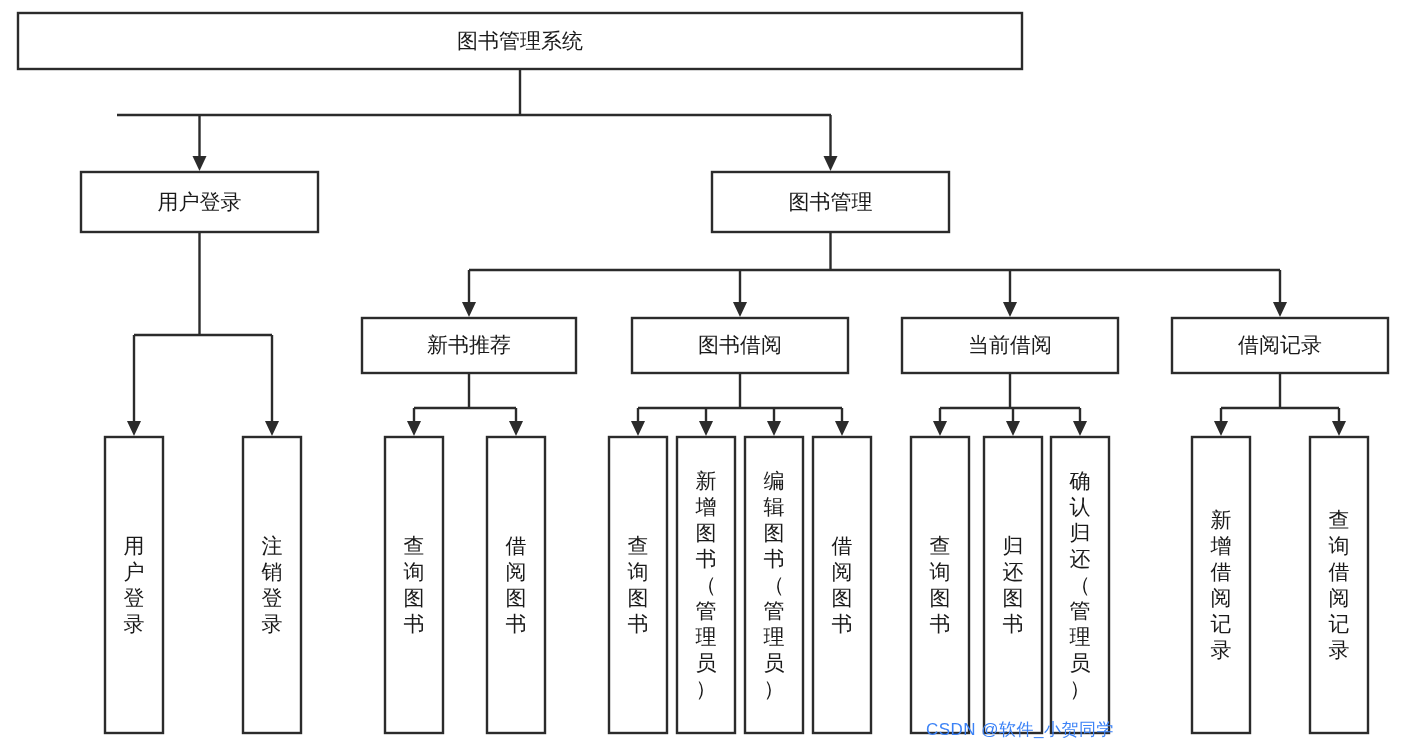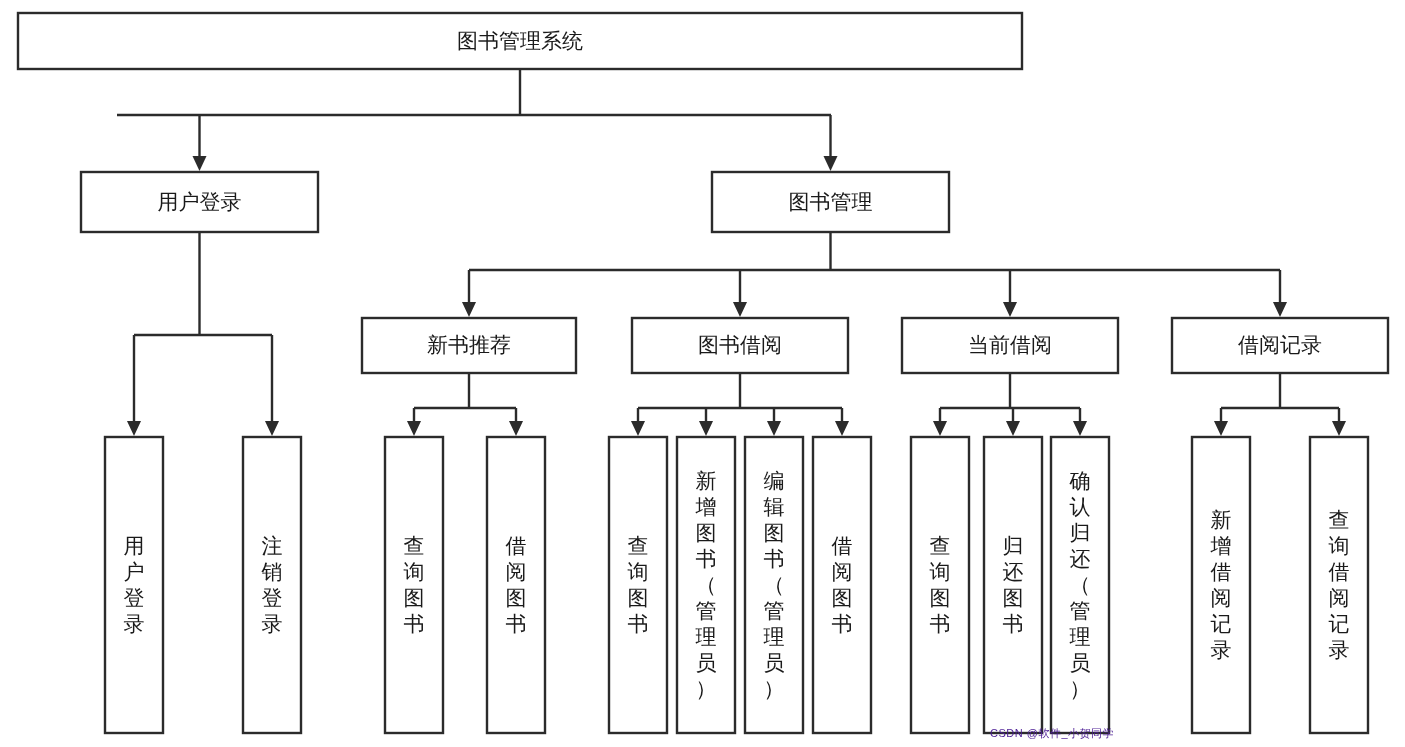--- a/index.html
+++ b/index.html
@@ -52,22 +52,22 @@
     font-family: "Liberation Sans", "DejaVu Sans", sans-serif;
     font-size: 21px;
     fill: #1a1a1a;
     text-anchor: middle;
   }
   .watermark {
     position: absolute;
     right: 8px;
     bottom: 6px;
     font-family: "Liberation Sans", "DejaVu Sans", sans-serif;
-    font-size: 11px;
-    color: #4c1d95;
+    font-size: 17px;
+    color: #3b82f6;
     letter-spacing: 0.5px;
     white-space: nowrap;
     user-select: none;
   }
 </style>
 </head>
 <body>
 
 <div id="diagram-root">
   <svg class="flow" id="flow-svg" viewBox="0 0 1405 747" xmlns="http://www.w3.org/2000/svg">

